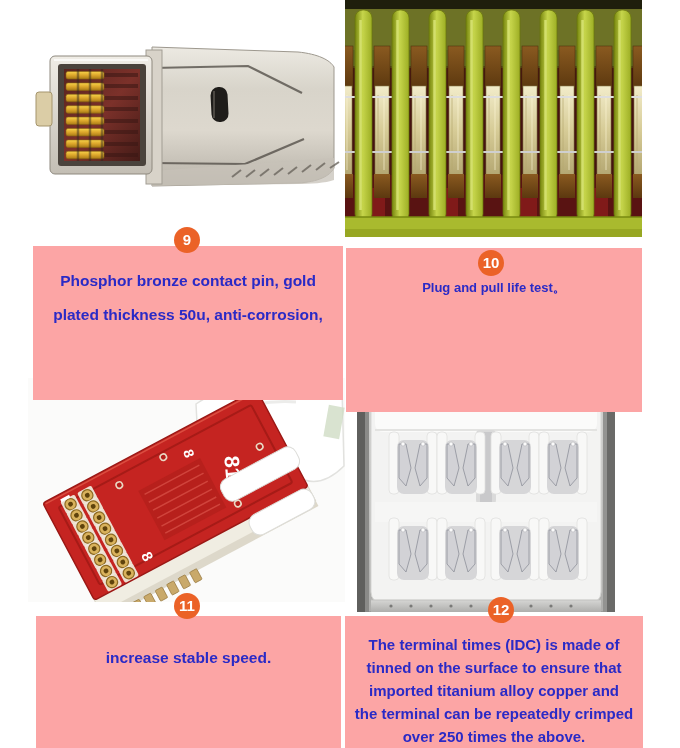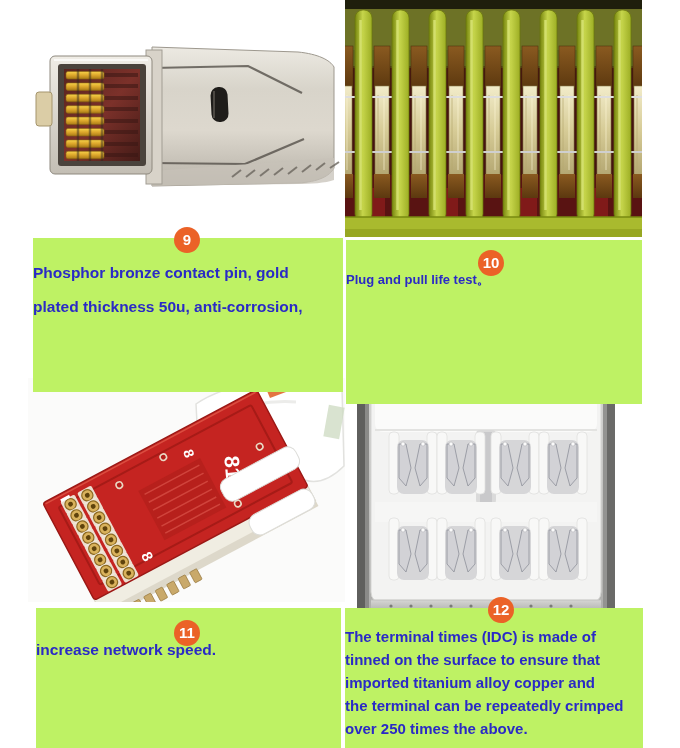--- a/index.html
+++ b/index.html
@@ -2,40 +2,40 @@
 <html><head>
 <meta charset="utf-8">
 <style>
   html,body{margin:0;padding:0;background:#ffffff;}
   .canvas{
     position:relative;width:680px;height:748px;background:#ffffff;
     font-family:"Liberation Sans",sans-serif;overflow:hidden;
   }
   .photo{position:absolute;line-height:0;}
   .caption-box{
-    position:absolute;background:#bef264;color:#2a2ac6;
-    font-weight:bold;z-index:1;
+    position:absolute;background:#fca5a5;color:#2a2ac6;
+    font-weight:bold;text-align:center;z-index:1;margin-top:8px;
   }
   .cap-line{display:block;white-space:nowrap;}
   .box9{left:33px;top:238px;width:310px;height:136px;padding-top:18px;font-size:15.5px;}
   .box9 .cap-line{line-height:34px;}
   .box10{left:346px;top:240px;width:296px;height:134px;padding-top:30px;font-size:13px;}
   .box10 .cap-line{line-height:20px;}
   .box11{left:36px;top:608px;width:305px;height:131px;padding-top:22px;font-size:15.5px;}
   .box11 .cap-line{line-height:39px;}
   .box12{left:345px;top:608px;width:298px;height:131px;padding-top:17px;font-size:15px;}
   .box12 .cap-line{line-height:23px;}
   .badge{
     position:absolute;width:26px;height:26px;border-radius:50%;
     background:#eb6227;color:#ffffff;font-weight:bold;font-size:15px;
     line-height:26px;text-align:center;z-index:3;
   }
   .badge9{left:174px;top:227px;}
   .badge10{left:478px;top:226px;margin-top:24px;}
-  .badge11{left:174px;top:620px;text-align:center;}
+  .badge11{left:174px;top:593px;text-align:center;}
   .badge12{left:488px;top:597px;}
   .next-section-line{position:absolute;left:38px;top:745px;width:255px;height:2px;background:#e3e3e3;}
 </style>
 </head>
 <body>
 
 <div class="canvas">
 
   <div class="photo" style="left:0;top:0;width:345px;height:238px;">
     <svg width="345" height="238" viewBox="0 0 345 238">
@@ -336,21 +336,21 @@
   <div class="caption-box box9">
     <span class="cap-line">Phosphor bronze contact pin, gold</span>
     <span class="cap-line">plated thickness 50u, anti-corrosion,</span>
   </div>
 
   <div class="caption-box box10">
     <span class="cap-line">Plug and pull life test。</span>
   </div>
 
   <div class="caption-box box11">
-    <span class="cap-line">increase network speed.</span>
+    <span class="cap-line">increase stable speed.</span>
   </div>
 
   <div class="caption-box box12">
     <span class="cap-line">The terminal times (IDC) is made of</span>
     <span class="cap-line">tinned on the surface to ensure that</span>
     <span class="cap-line">imported titanium alloy copper and</span>
     <span class="cap-line">the terminal can be repeatedly crimped</span>
     <span class="cap-line">over 250 times the above.</span>
   </div>
 

